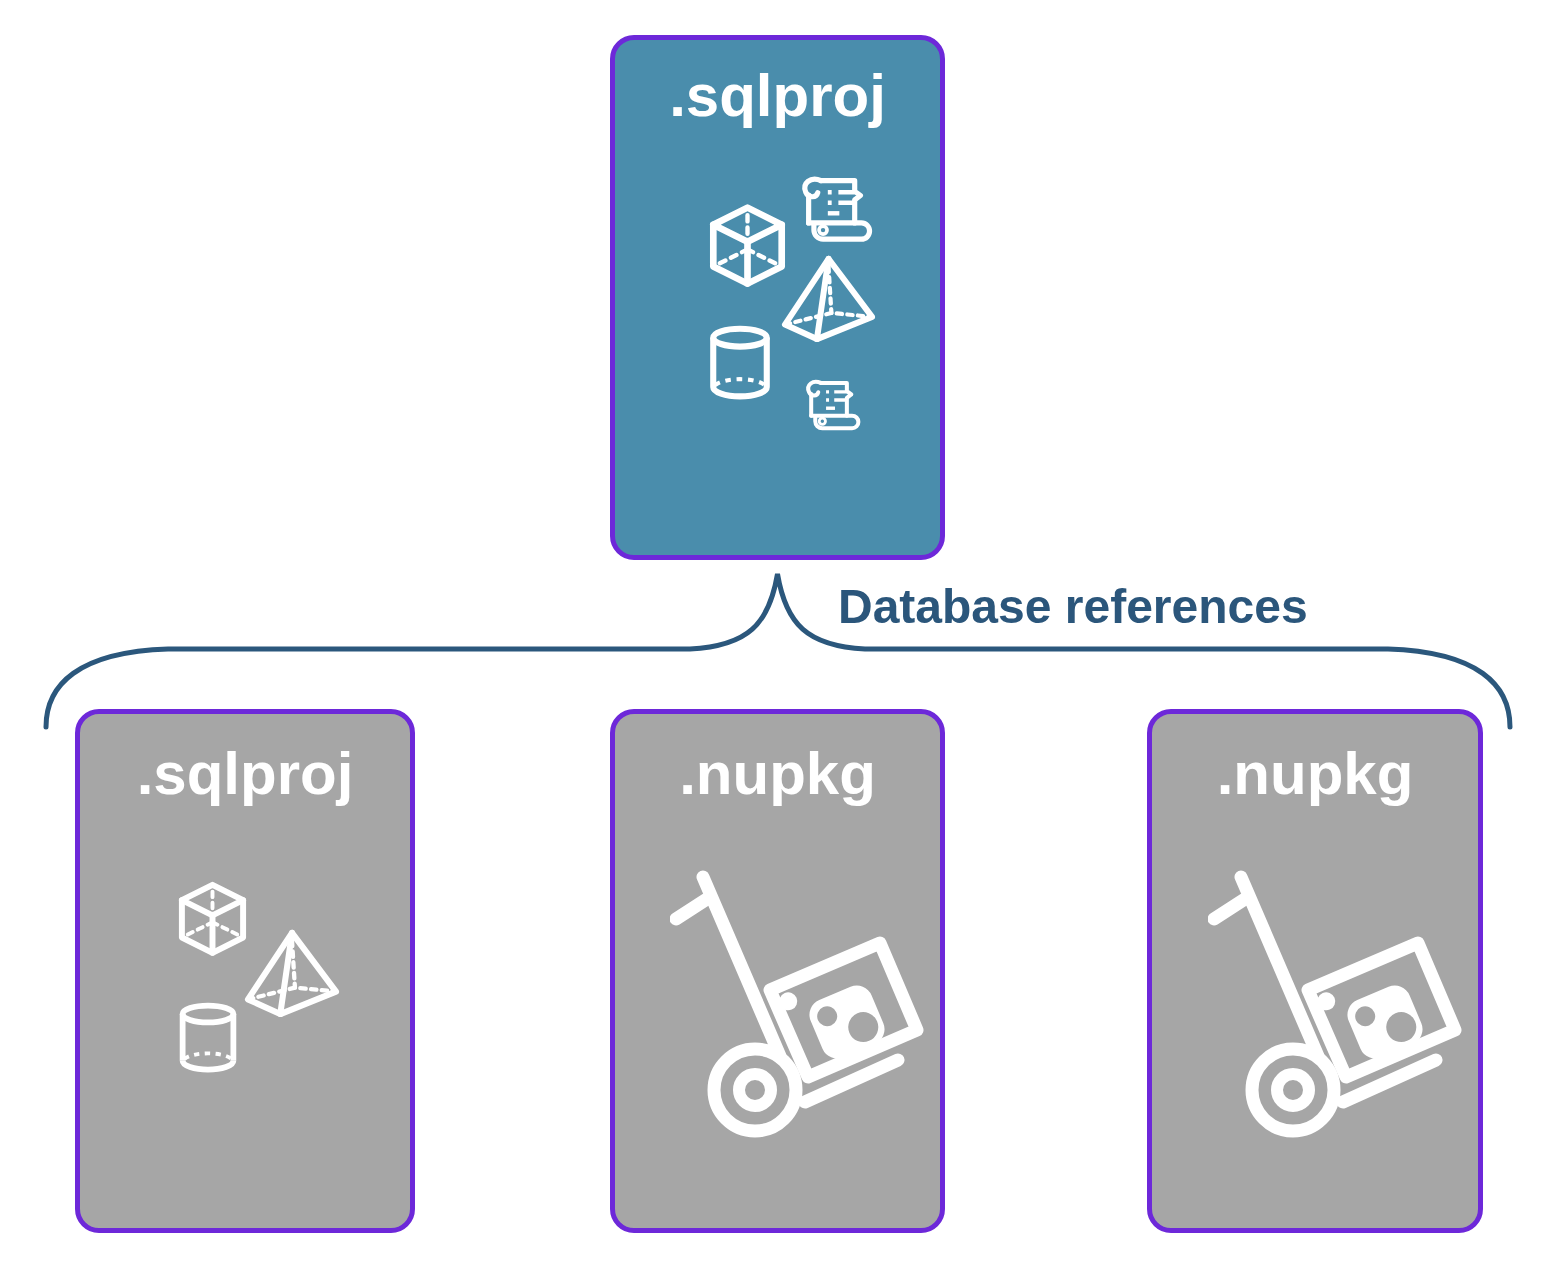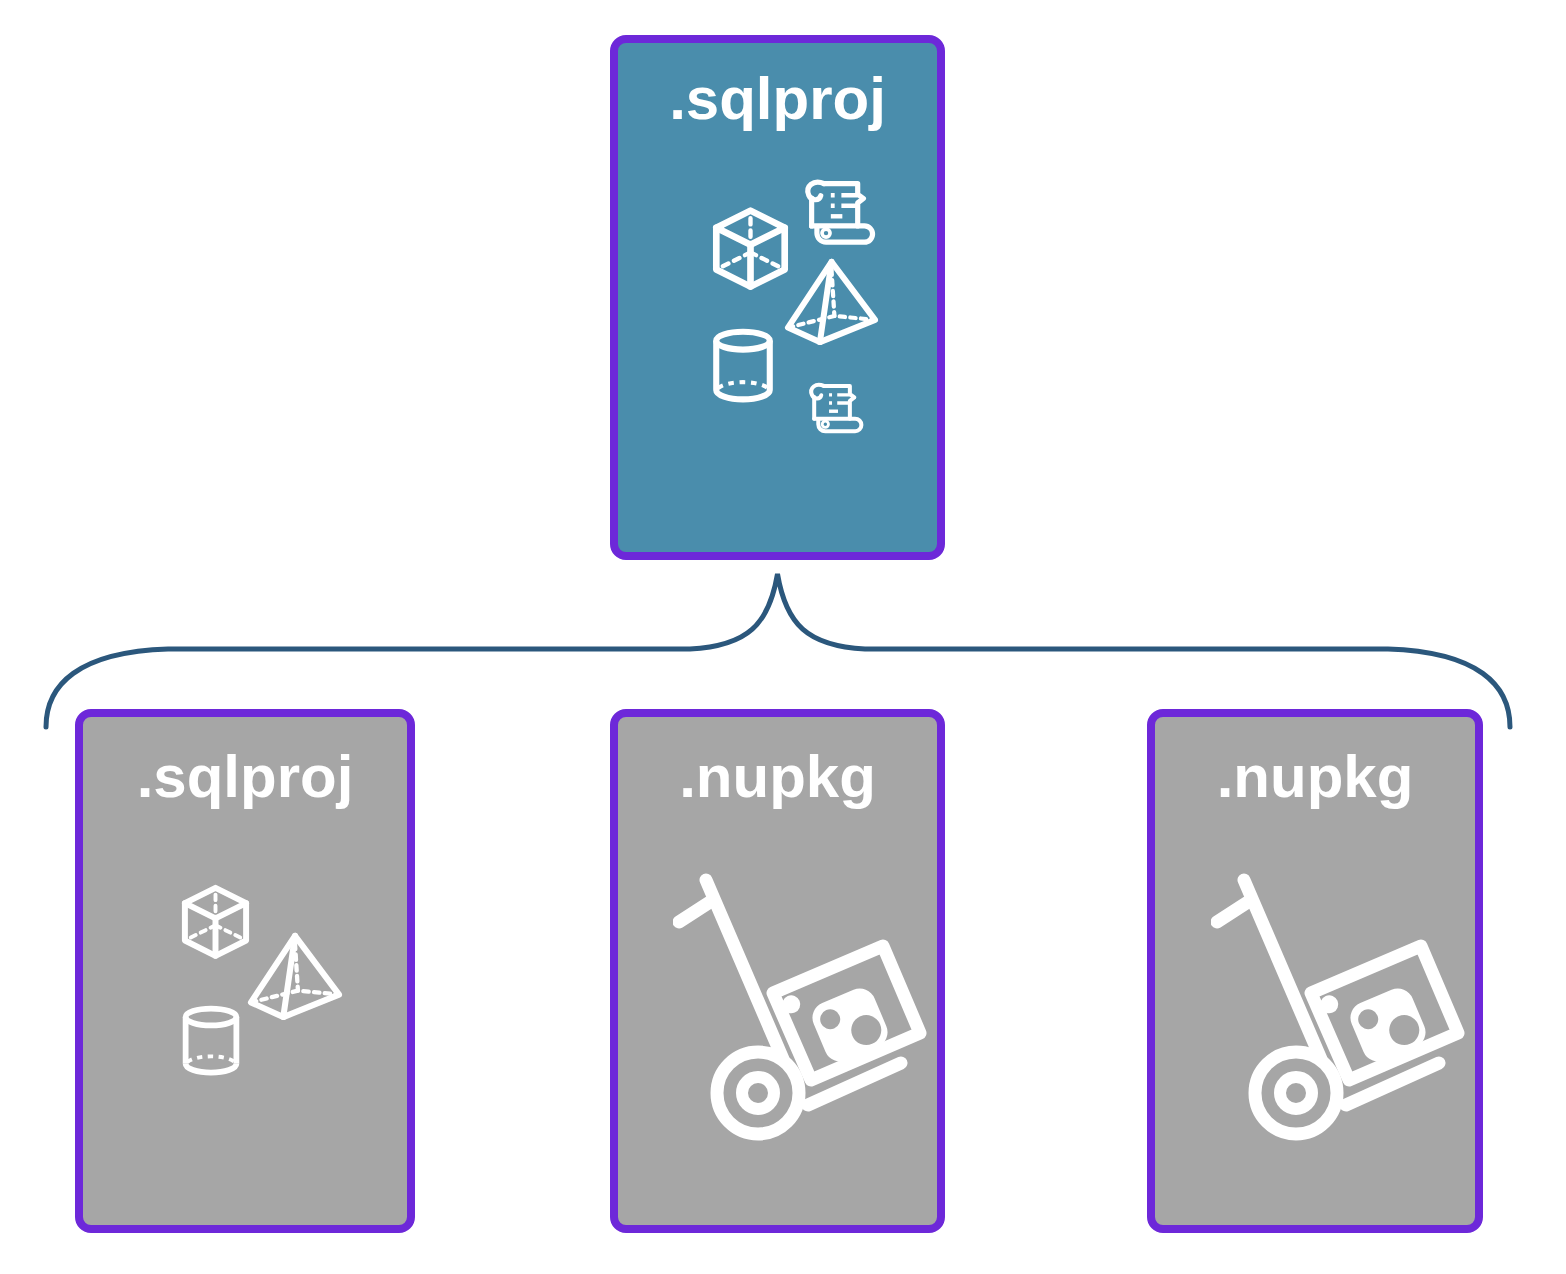--- a/index.html
+++ b/index.html
@@ -1,22 +1,22 @@
 <!DOCTYPE html>
 <html><head>
 <meta charset="utf-8">
 <style>
   html,body{margin:0;padding:0;background:#fff;}
   .canvas{
     position:relative;width:1566px;height:1274px;background:#ffffff;
     font-family:"Liberation Sans",sans-serif;overflow:hidden;
   }
   .card{
-    position:absolute;box-sizing:border-box;border-radius:16px;
-    border:8px solid #6d28d9;
+    position:absolute;box-sizing:border-box;border-radius:24px;
+    border:5px solid #6d28d9;
   }
   .card-parent{background:#4a8dac;}
   .card-child{background:#a6a6a6;}
   .card-title{
     text-align:center;color:#ffffff;font-weight:bold;font-size:60px;
     line-height:1;letter-spacing:0px;
   }
   .card-parent .card-title{padding-top:26px;}
   .card-child  .card-title{padding-top:30px;}
   .icons-svg{position:absolute;display:block;}
@@ -97,20 +97,21 @@
           <circle cx="131" cy="110" r="9"></circle>
         </g>
       </symbol>
     </defs>
   </svg>
 
   <svg class="overlay" viewBox="0 0 1566 1274">
     <path d="M46 727 C46 685 78 652 168 649 L690 649 C748 646 769 624 777.5 574 C786 624 807 646 865 649 L1388 649 C1478 652 1510 685 1510 727" fill="none" stroke="#2b577c" stroke-width="5" stroke-linecap="round"></path>
   </svg>
 
+  <div class="connector-label">Database references</div>
 
   <div class="card card-parent" style="left:610px;top:35px;width:335px;height:525px;">
     <div class="card-title">.sqlproj</div>
     <svg class="icons-svg" style="left:80px;top:125px;" width="185" height="275" viewBox="0 0 185 275">
       <use href="#ic-scroll" x="103" y="8" width="75" height="71"></use>
       <use href="#ic-cube" x="5" y="35" width="95" height="95"></use>
       <use href="#ic-pyramid" x="85" y="88" width="97" height="89"></use>
       <use href="#ic-cylinder" x="12" y="160" width="66" height="77"></use>
       <use href="#ic-scroll" x="108" y="212" width="58" height="55"></use>
     </svg>

